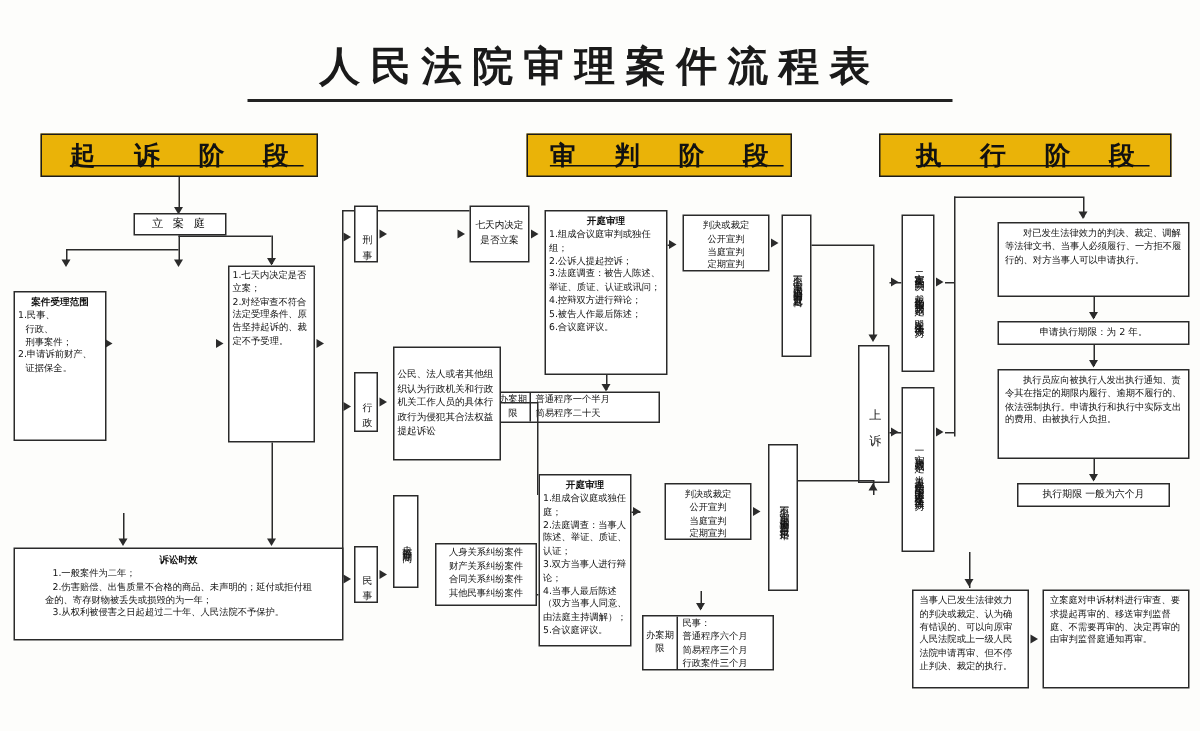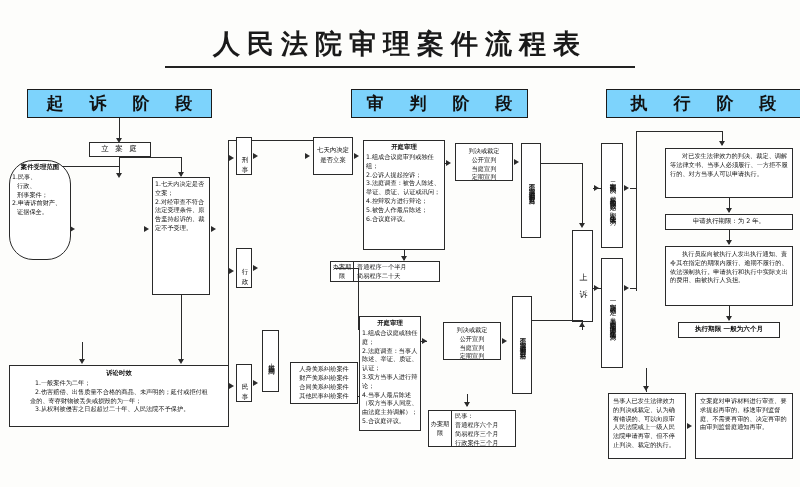--- a/index.html
+++ b/index.html
@@ -35,26 +35,27 @@
     padding:2px 2px;
     overflow:hidden;
   }
   .box.center{text-align:center;}
   .box .hd{font-weight:bold;display:block;text-align:center;margin-bottom:1px;font-size:6.4px;}
   .box .li{display:block;}
   .box .li.ind{text-indent:5px;}
 
   
   .phase{
-    position:absolute;border:1.6px solid #1b1b1b;background:#7dd3fc;
+    position:absolute;border:1.6px solid #1b1b1b;background:#eab308;
     box-sizing:border-box;text-align:center;font-weight:bold;
     font-family:"DejaVu Serif","Liberation Serif",serif;
     letter-spacing:10px;text-indent:10px;
     display:flex;align-items:center;justify-content:center;
     font-size:17px;
+    text-decoration:underline;
   }
 
   
   .vbox{
     position:absolute;border:1px solid #2a2a2a;background:#fff;box-sizing:border-box;
     writing-mode:vertical-rl;text-orientation:upright;
     display:flex;align-items:center;justify-content:center;
     font-size:6.6px;line-height:1.5;letter-spacing:1px;padding:2px 1px;
     text-align:center;overflow:hidden;
   }
@@ -85,37 +86,37 @@
 </head>
 <body>
 
 <div id="stage">
 
   <div class="title">人民法院审理案件流程表</div>
   <div class="title-rule"></div>
 
   <div class="phase" style="left:27px;top:89px;width:185px;height:29px;">起 诉 阶 段</div>
   <div class="phase" style="left:303px;top:89px;width:177px;height:29px;margin-left:48px;">审 判 阶 段</div>
-  <div class="phase" style="left:606px;top:89px;width:195px;height:29px;">执 行 阶 段</div>
+  <div class="phase" style="left:586px;top:89px;width:195px;height:29px;">执 行 阶 段</div>
 
   <div class="ln lnv" style="left:119px;top:118px;height:22px;"></div>
   <div class="arw d" style="left:116px;top:138px;"></div>
 
   <div class="box center" style="left:89px;top:142px;width:62px;height:15px;display:flex;align-items:center;justify-content:center;">
     <span style="font-size:7.5px;letter-spacing:2px;">立 案 庭</span>
   </div>
 
   <div class="ln lnv" style="left:119px;top:157px;height:9px;"></div>
   <div class="ln lnh" style="left:44px;top:166px;width:75px;"></div>
   <div class="ln lnv" style="left:44px;top:166px;height:10px;"></div>
   <div class="arw d" style="left:41px;top:173px;"></div>
   <div class="ln lnv" style="left:119px;top:166px;height:10px;"></div>
   <div class="arw d" style="left:116px;top:173px;"></div>
 
-  <div class="box" style="left:9px;top:160px;width:62px;height:100px;border-radius:24px;">
+  <div class="box" style="left:9px;top:194px;width:62px;height:100px;">
     <span class="hd">案件受理范围</span>
     <span class="li">1.民事、</span>
     <span class="li ind">行政、</span>
     <span class="li ind">刑事案件；</span>
     <span class="li">2.申请诉前财产、</span>
     <span class="li ind">证据保全。</span>
   </div>
 
 
   <div class="arw r" style="left:70px;top:226px;"></div>
@@ -209,20 +210,23 @@
     <span>不服一审判决上诉期为十日裁定五日。</span>
   </div>
   <div class="ln lnh" style="left:541px;top:163px;width:41px;"></div>
   <div class="ln lnv" style="left:582px;top:163px;height:63px;"></div>
   <div class="arw d" style="left:579px;top:223px;"></div>
 
   <div class="vbox big" style="left:572px;top:230px;width:21px;height:92px;">
     <span>上 诉</span>
   </div>
 
+  <div class="box center" style="left:262px;top:231px;width:72px;height:76px;display:flex;align-items:center;justify-content:center;">
+    <span style="font-size:6.4px;line-height:1.5;text-align:left;">公民、法人或者其他组织认为行政机关和行政机关工作人员的具体行政行为侵犯其合法权益提起诉讼</span>
+  </div>
 
   <div class="ln lnh" style="left:334px;top:268px;width:24px;"></div>
   <div class="ln lnv" style="left:358px;top:268px;height:62px;"></div>
 
   <div class="vbox" style="left:262px;top:330px;width:17px;height:62px;font-size:6.6px;">
     <span>十日答辩期间</span>
   </div>
 
   <div class="box center" style="left:290px;top:362px;width:68px;height:42px;display:flex;flex-direction:column;justify-content:center;">
     <span class="li">人身关系纠纷案件</span>
@@ -308,21 +312,21 @@
   <div class="ln lnv" style="left:729px;top:230px;height:14px;"></div>
   <div class="arw d" style="left:726px;top:240px;"></div>
 
   <div class="box" style="left:665px;top:246px;width:128px;height:60px;padding:3px 4px;">
     <span style="display:block;text-indent:12px;">执行员应向被执行人发出执行通知、责令其在指定的期限内履行、逾期不履行的、依法强制执行。申请执行和执行中实际支出的费用、由被执行人负担。</span>
   </div>
   <div class="ln lnv" style="left:729px;top:306px;height:14px;"></div>
   <div class="arw d" style="left:726px;top:316px;"></div>
 
   <div class="box center" style="left:678px;top:322px;width:102px;height:16px;display:flex;align-items:center;justify-content:center;">
-    <span style="font-size:6.6px;font-weight:bold;">执行期限 一般为六个月</span>
+    <span style="font-size:6.6px;font-weight:normal;">执行期限 一般为六个月</span>
   </div>
 
   <div class="ln lnv" style="left:646px;top:368px;height:24px;"></div>
   <div class="arw d" style="left:643px;top:386px;"></div>
 
   <div class="box" style="left:608px;top:393px;width:78px;height:66px;padding:3px 4px;">
     <span style="display:block;">当事人已发生法律效力的判决或裁定、认为确有错误的、可以向原审人民法院或上一级人民法院申请再审、但不停止判决、裁定的执行。</span>
   </div>
   <div class="arw r" style="left:687px;top:423px;"></div>
 

